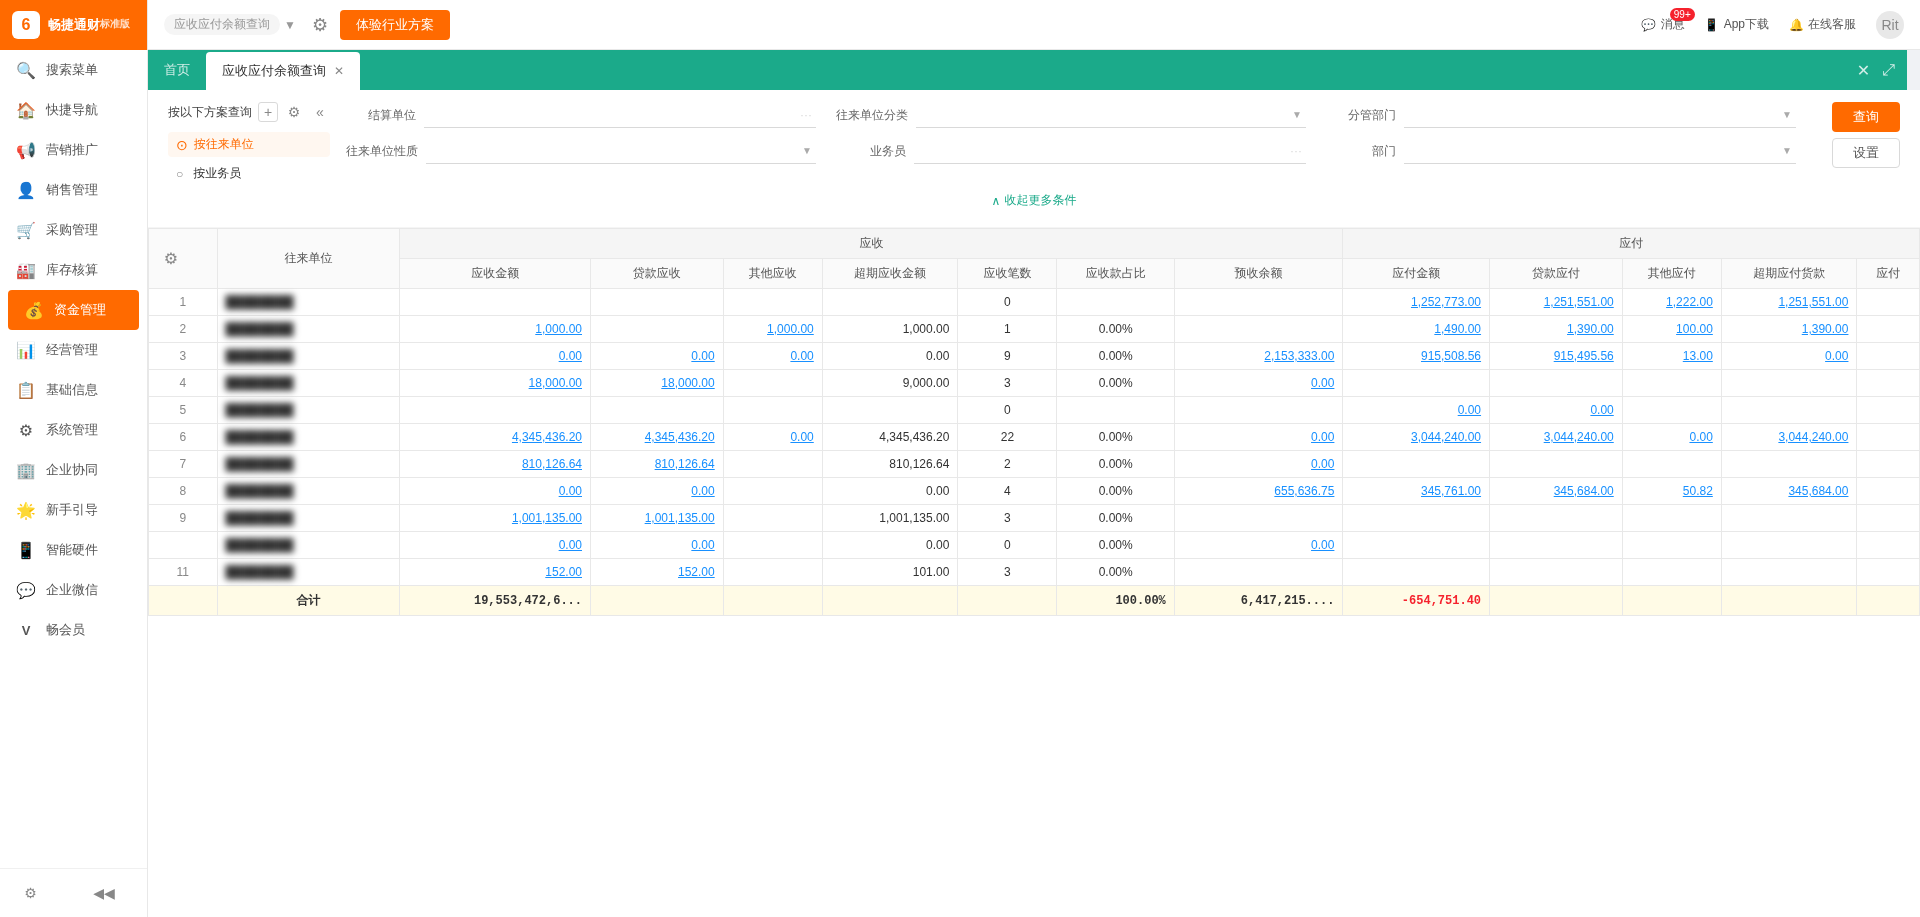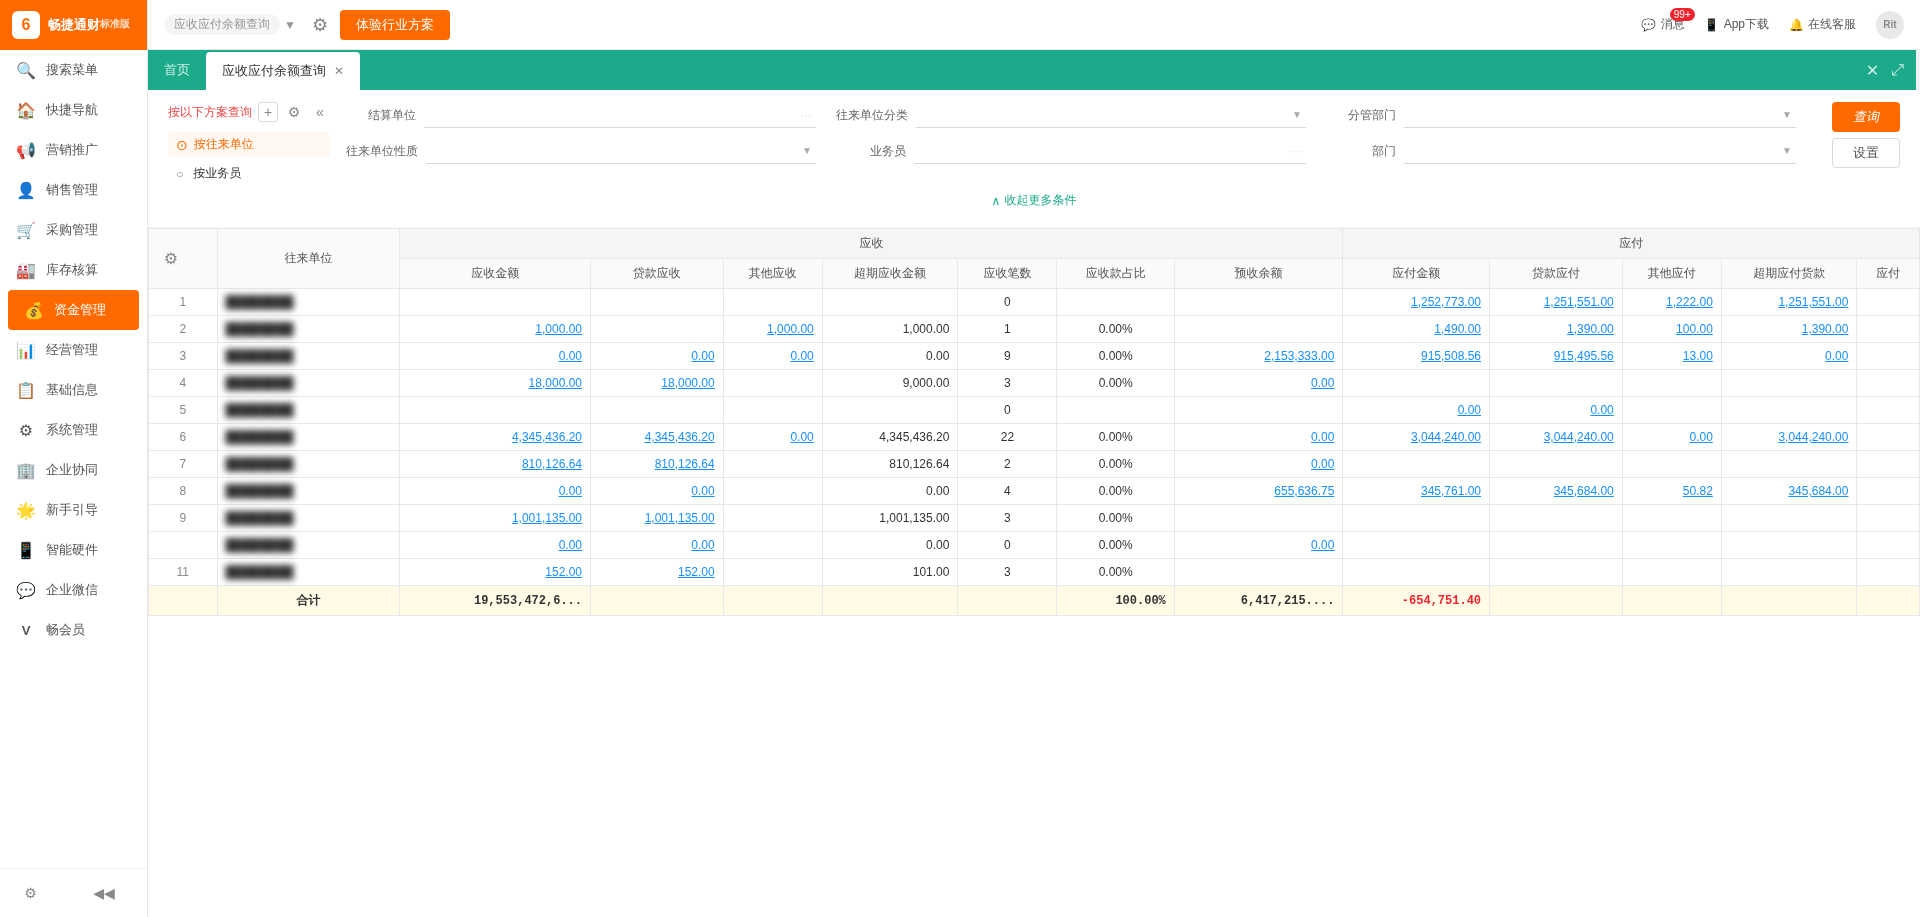--- a/index.html
+++ b/index.html
@@ -35,25 +35,25 @@
       border-bottom: 1px solid #e8e8e8; display: flex; align-items: center; padding: 0 16px; z-index: 99;
     }
     .breadcrumb-area { display: flex; align-items: center; flex: 1; }
     .breadcrumb-text { color: #999; font-size: 12px; background: #f5f5f5; padding: 2px 10px; border-radius: 12px; }
     .breadcrumb-arrow { color: #999; margin: 0 4px; font-size: 12px; }
     .header-gear { color: #888; font-size: 18px; margin-left: 12px; cursor: pointer; }
     .promo-btn { background: #ff6a00; color: #fff; border: none; border-radius: 4px; padding: 6px 16px; font-size: 13px; cursor: pointer; margin-left: 12px; }
     .header-right { display: flex; align-items: center; gap: 20px; margin-left: auto; }
     .header-right-item { display: flex; align-items: center; gap: 4px; color: #555; font-size: 12px; cursor: pointer; position: relative; }
     .badge { position: absolute; top: -8px; right: -10px; background: #f5222d; color: #fff; font-size: 10px; padding: 1px 4px; border-radius: 8px; min-width: 16px; text-align: center; }
-    .user-avatar { width: 28px; height: 28px; background: #e8e8e8; border-radius: 50%; display: flex; align-items: center; justify-content: center; color: #888; font-size: 10px; font-weight: bold; }
+    .user-avatar { width: 28px; height: 28px; background: #e8e8e8; border-radius: 50%; display: flex; align-items: center; justify-content: center; color: #888; font-size: 14px; }
 
     
     .tab-bar {
-      position: fixed; left: 148px; top: 50px; right: 4px; height: 40px; background: #1baa8a;
+      position: fixed; left: 148px; top: 50px; right: 13px; height: 40px; background: #1baa8a;
       display: flex; align-items: center; padding: 0; z-index: 98;
     }
     .tab-item { display: flex; align-items: center; padding: 0 16px; height: 40px; cursor: pointer; color: rgba(255,255,255,0.8); font-size: 13px; }
     .tab-item.active { background: #fff; color: #333; border-radius: 4px 4px 0 0; margin-top: 2px; height: 38px; }
     .tab-close { margin-left: 8px; color: #888; font-size: 12px; cursor: pointer; }
     .tab-bar-actions { margin-left: auto; display: flex; align-items: center; gap: 12px; padding-right: 12px; }
     .tab-bar-icon { color: rgba(255,255,255,0.8); font-size: 16px; cursor: pointer; }
 
     
     .main-content {
@@ -62,35 +62,35 @@
     .page-container { background: #fff; margin: 0; padding: 0; min-height: calc(100vh - 90px); }
 
     
     .page-header { display: flex; align-items: center; justify-content: space-between; padding: 14px 20px 10px; border-bottom: 1px solid #f0f0f0; }
     .page-title { font-size: 16px; font-weight: bold; color: #333; }
     .page-actions { display: flex; gap: 8px; }
     .page-action-btn { display: flex; align-items: center; gap: 4px; color: #ff6a00; font-size: 12px; cursor: pointer; border: none; background: none; }
 
     
     .filter-section { padding: 12px 20px; background: #fff; border-bottom: 1px solid #f5f5f5; }
-    .filter-label { font-size: 12px; color: #ef4444; }
+    .filter-label { font-size: 12px; color: #404040; }
     .filter-add-icon { width: 20px; height: 20px; border: 1px solid #d9d9d9; border-radius: 3px; display: flex; align-items: center; justify-content: center; cursor: pointer; color: #888; font-size: 14px; }
     .filter-gear-icon { width: 20px; height: 20px; display: flex; align-items: center; justify-content: center; cursor: pointer; color: #888; font-size: 14px; }
     .filter-collapse-icon { width: 20px; height: 20px; display: flex; align-items: center; justify-content: center; cursor: pointer; color: #888; font-size: 14px; }
     .filter-radio-item { display: flex; align-items: center; gap: 6px; cursor: pointer; padding: 4px 8px; border-radius: 4px; font-size: 12px; }
     .filter-radio-item.active { background: #fff7f0; }
     .filter-radio-icon { color: #ff6a00; font-size: 14px; }
     .filter-field { display: flex; align-items: center; gap: 8px; }
     .filter-field-label { white-space: nowrap; color: #666; font-size: 12px; min-width: 70px; text-align: right; }
     .filter-field-input { flex: 1; border: none; border-bottom: 1px solid #d9d9d9; padding: 4px 4px; font-size: 12px; color: #333; outline: none; background: transparent; display: flex; align-items: center; justify-content: space-between; cursor: pointer; min-height: 26px; }
     .filter-field-dots { color: #d9d9d9; }
     .filter-field-arrow { color: #aaa; font-size: 10px; }
 
     .filter-actions { display: flex; flex-direction: column; gap: 6px; justify-content: flex-start; padding-left: 20px; }
-    .query-btn { background: #ff6a00; color: #fff; border: none; border-radius: 4px; padding: 6px 20px; font-size: 13px; cursor: pointer; font-style: italic; }
+    .query-btn { background: #ff6a00; color: #fff; border: none; border-radius: 4px; padding: 6px 20px; font-size: 13px; cursor: pointer; }
     .settings-btn { background: #fff; color: #555; border: 1px solid #d9d9d9; border-radius: 4px; padding: 5px 20px; font-size: 13px; cursor: pointer; }
 
     .collapse-more { text-align: center; padding: 6px; cursor: pointer; color: #1baa8a; font-size: 12px; display: flex; align-items: center; justify-content: center; gap: 4px; }
 
     
     .table-container { padding: 0 0; overflow-x: auto; }
     .data-table { width: 100%; border-collapse: collapse; font-size: 12px; }
     .data-table th, .data-table td { border: 1px solid #e8e8e8; padding: 6px 8px; white-space: nowrap; }
     .data-table thead th { background: #fafafa; color: #555; font-weight: normal; text-align: center; }
     .data-table thead .group-header { background: #f5f5f5; }

